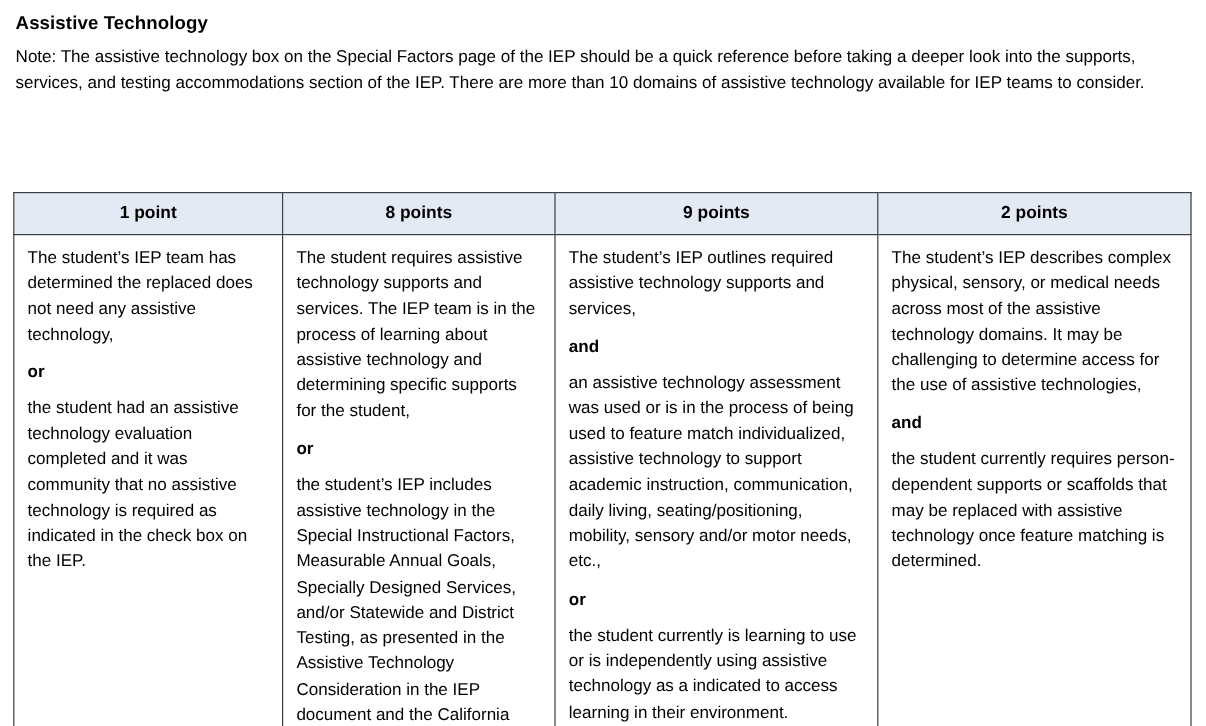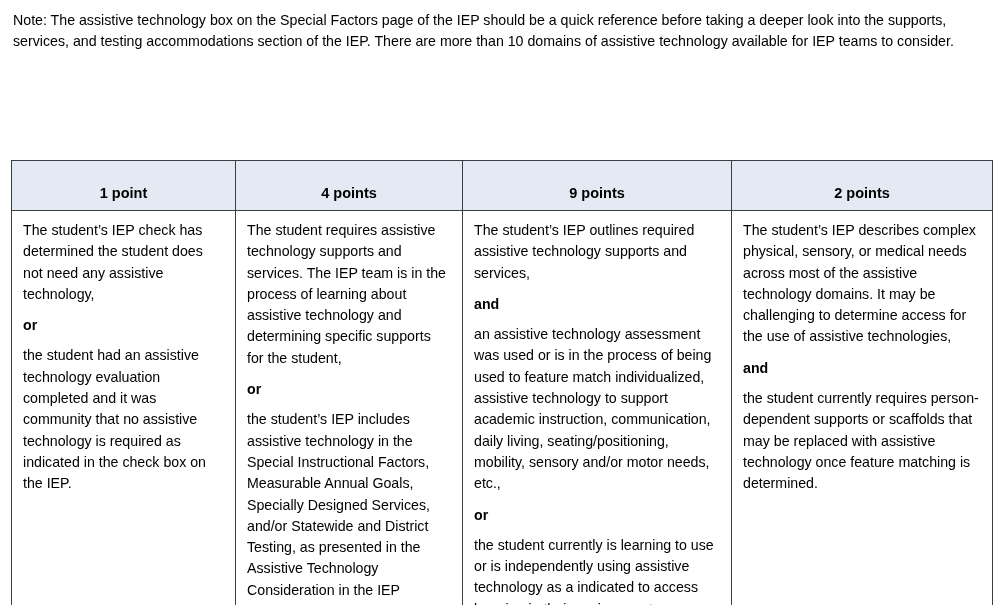--- a/index.html
+++ b/index.html
@@ -67,21 +67,21 @@
     vertical-align: top;
     padding: 0;
   }
 
   table.rubric thead th {
     background: #e3eaf4;
     text-align: center;
     font-size: 14.5px;
     font-weight: bold;
     line-height: 18px;
-    padding: 23px 4px 8px 4px;
+    padding: 8px 4px 8px 4px;
     vertical-align: middle;
   }
 
   table.rubric tbody td {
     padding: 9px 11px 10px 11px;
     font-size: 14.2px;
     line-height: 21.3px;
     height: 430px;
   }
 
@@ -100,46 +100,47 @@
     font-weight: bold;
     padding: 10px 0 9px 0;
   }
 </style>
 </head>
 <body>
 
 <div class="page">
 
   <div class="intro">
+    <h1 class="section-title">Assistive Technology</h1>
 
 
     <p class="para">Note: The assistive technology box on the Special Factors page of the IEP should be a quick reference before taking a deeper look into the supports, services, and testing accommodations section of the IEP. There are more than 10 domains of assistive technology available for IEP teams to consider.</p>
   </div>
 
   <div class="rubric-wrap">
     <table class="rubric">
       <colgroup>
         <col class="c1">
           <col class="c2">
           <col class="c3">
           <col class="c4">
       </colgroup>
       <thead>
         <tr>
           <th>1 point</th>
-          <th>4 points</th>
+          <th>8 points</th>
           <th>9 points</th>
           <th>2 points</th>
         </tr>
       </thead>
       <tbody>
         <tr>
 
           <td>
-            <p class="cell-p">The student’s IEP check has determined the student does not need any assistive technology,</p>
+            <p class="cell-p">The student’s IEP team has determined the replaced does not need any assistive technology,</p>
             <p class="cell-conn">or</p>
             <p class="cell-p">the student had an assistive technology evaluation completed and it was community that no assistive technology is required as indicated in the check box on the IEP.</p>
           </td>
 
           <td>
             <p class="cell-p">The student requires assistive technology supports and services. The IEP team is in the process of learning about assistive technology and determining specific supports for the student,</p>
             <p class="cell-conn">or</p>
             <p class="cell-p">the student’s IEP includes assistive technology in the Special Instructional Factors, Measurable Annual Goals, Specially Designed Services, and/or Statewide and District Testing, as presented in the Assistive Technology Consideration in the IEP document and the California Assessment Accessibility Resources Matrix.</p>
           </td>
 

